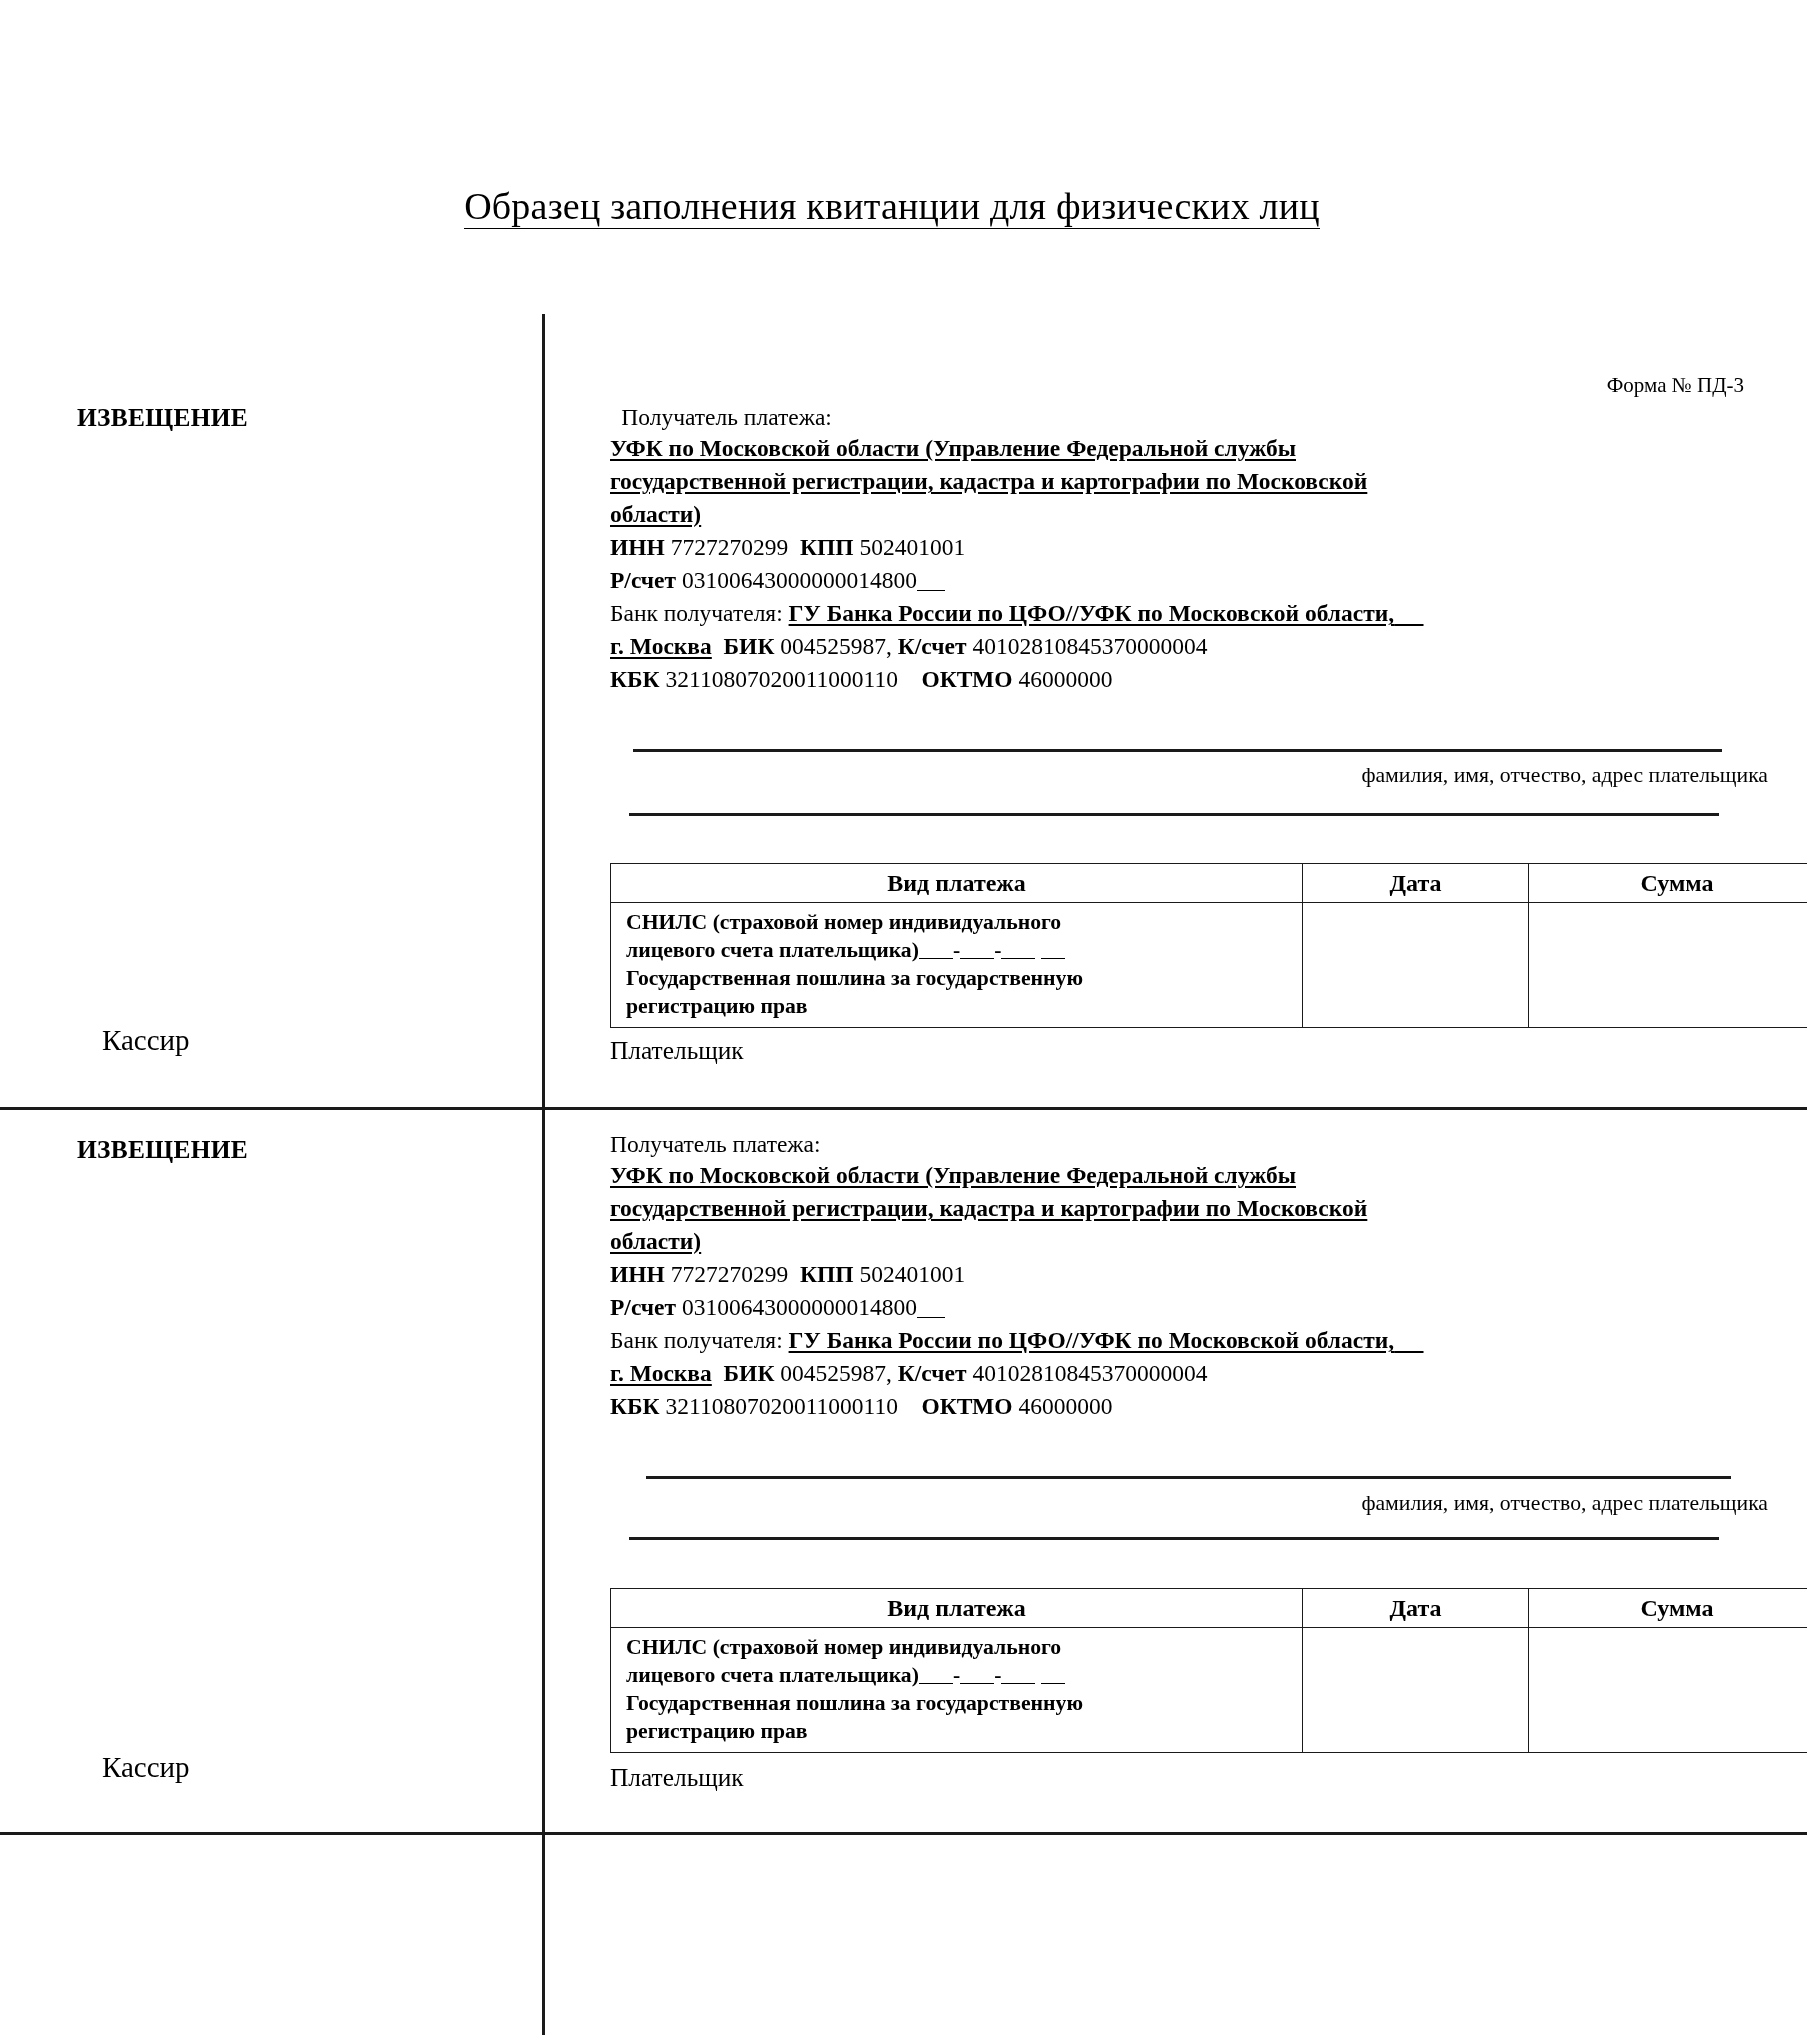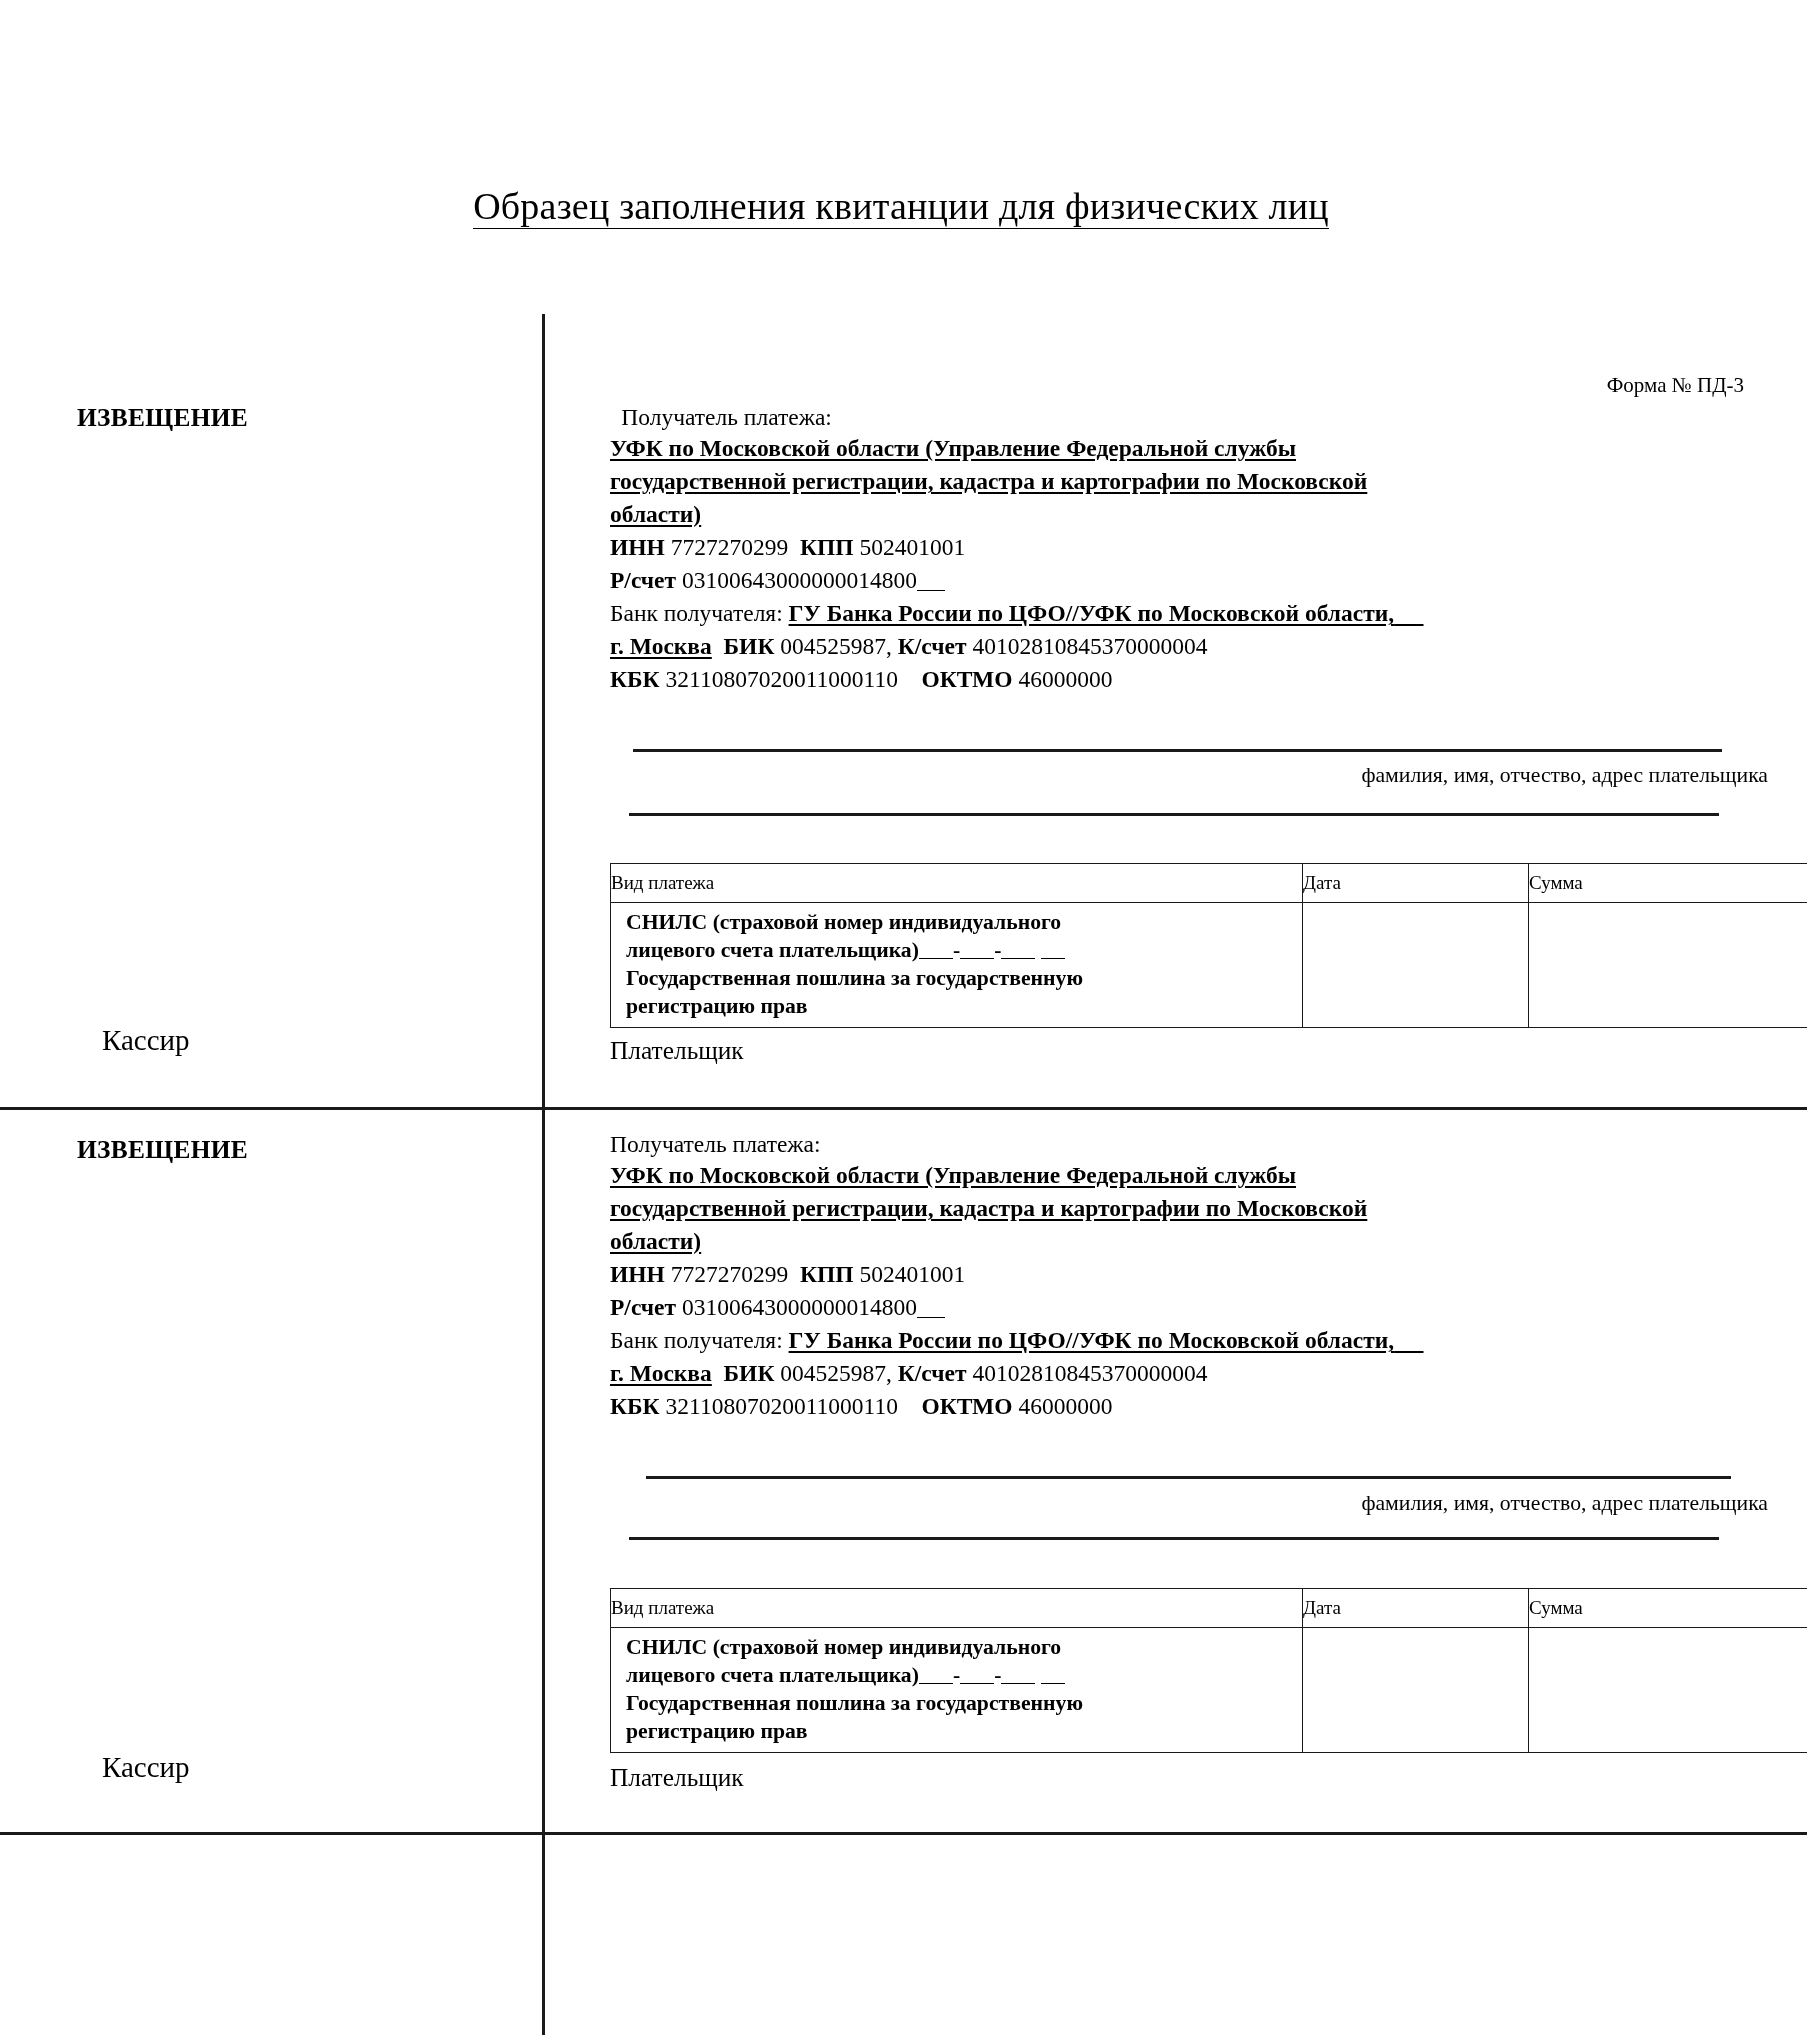--- a/index.html
+++ b/index.html
@@ -13,21 +13,21 @@
     position: relative;
     font-family: "Liberation Serif", "DejaVu Serif", serif;
     color: #000000;
     overflow: hidden;
   }
 
   
   .doc-title {
     position: absolute;
     top: 185px;
-    left: 9px;
+    left: 0;
     width: 1784px;
     text-align: center;
     font-size: 38px;
     line-height: 43px;
     letter-spacing: 0.2px;
   }
   .doc-title span {
     border-bottom: 1.9px solid #000;
     padding-bottom: 0.9px;
   }
@@ -120,23 +120,23 @@
     border-collapse: collapse;
     table-layout: fixed;
   }
   .pay-table th,
   .pay-table td {
     border: 1.9px solid #1a1a1a;
     padding: 0;
     vertical-align: top;
   }
   .pay-table th {
-    text-align: left;
-    font-weight: normal;
-    font-size: 19px;
+    text-align: center;
+    font-weight: bold;
+    font-size: 24px;
     line-height: 38px;
     height: 38px;
   }
   .pay-table td.kind {
     font-size: 21.7px;
     font-weight: bold;
     line-height: 28px;
     padding: 4.7px 0 7.5px 15px;
   }
   .pay-table td.kind .dashline {

